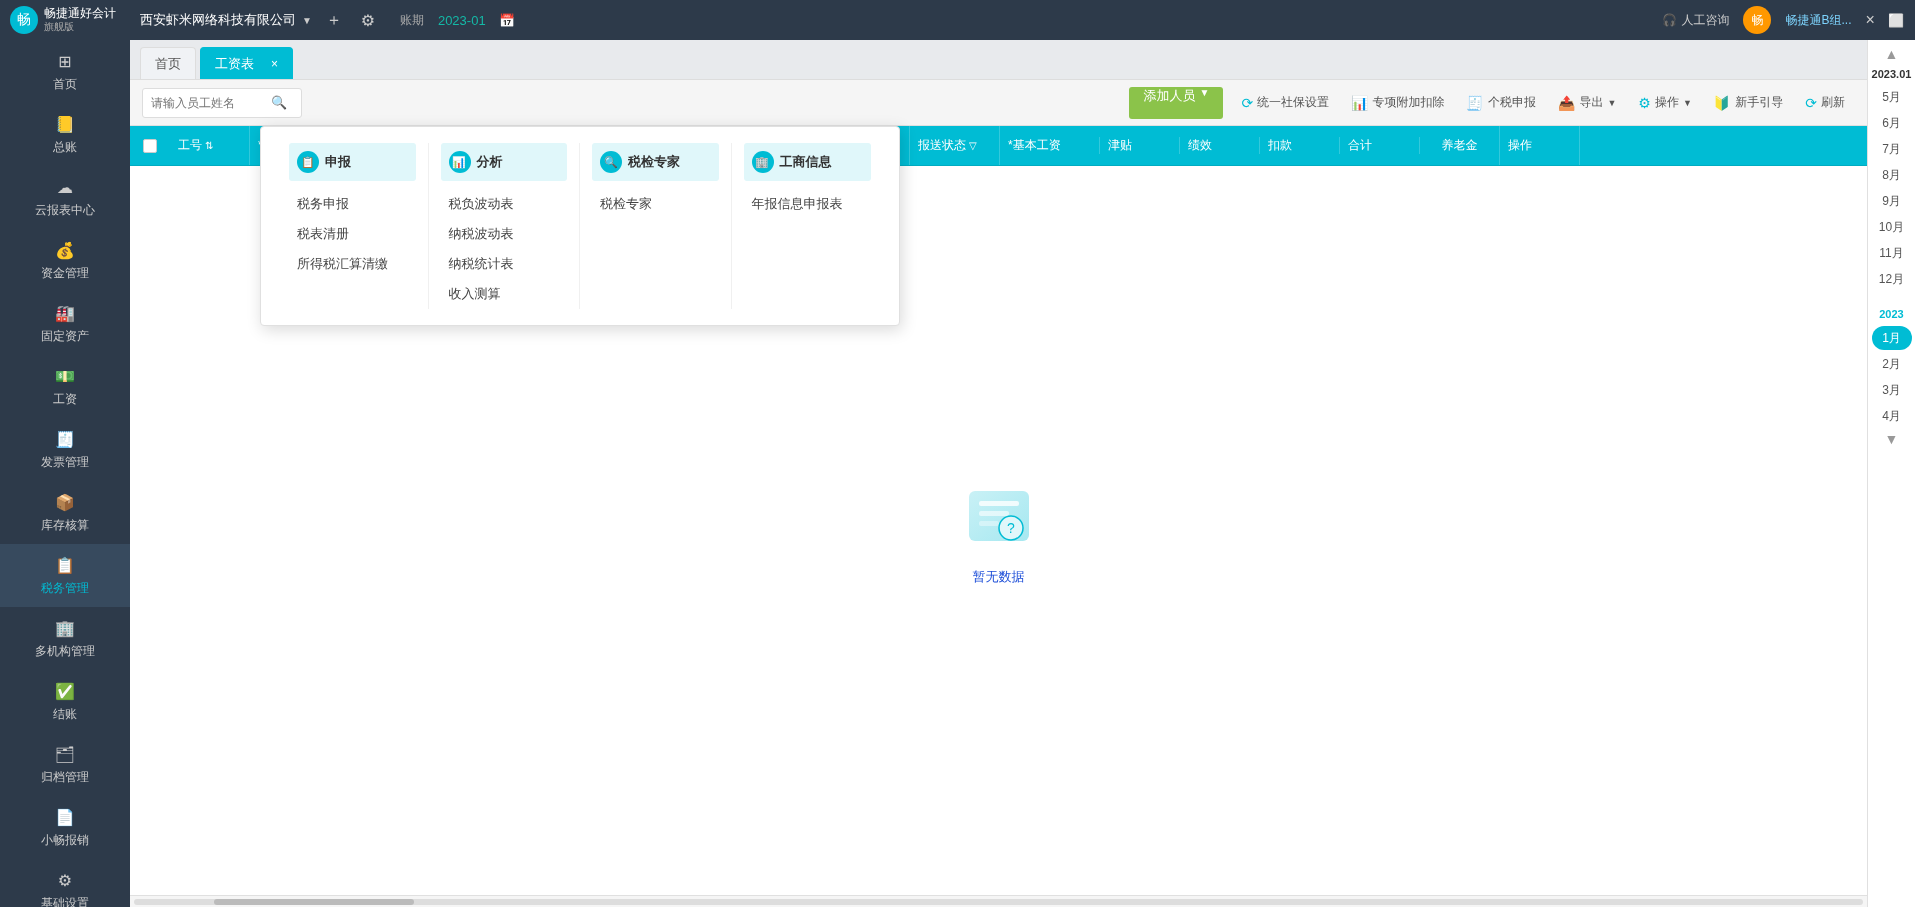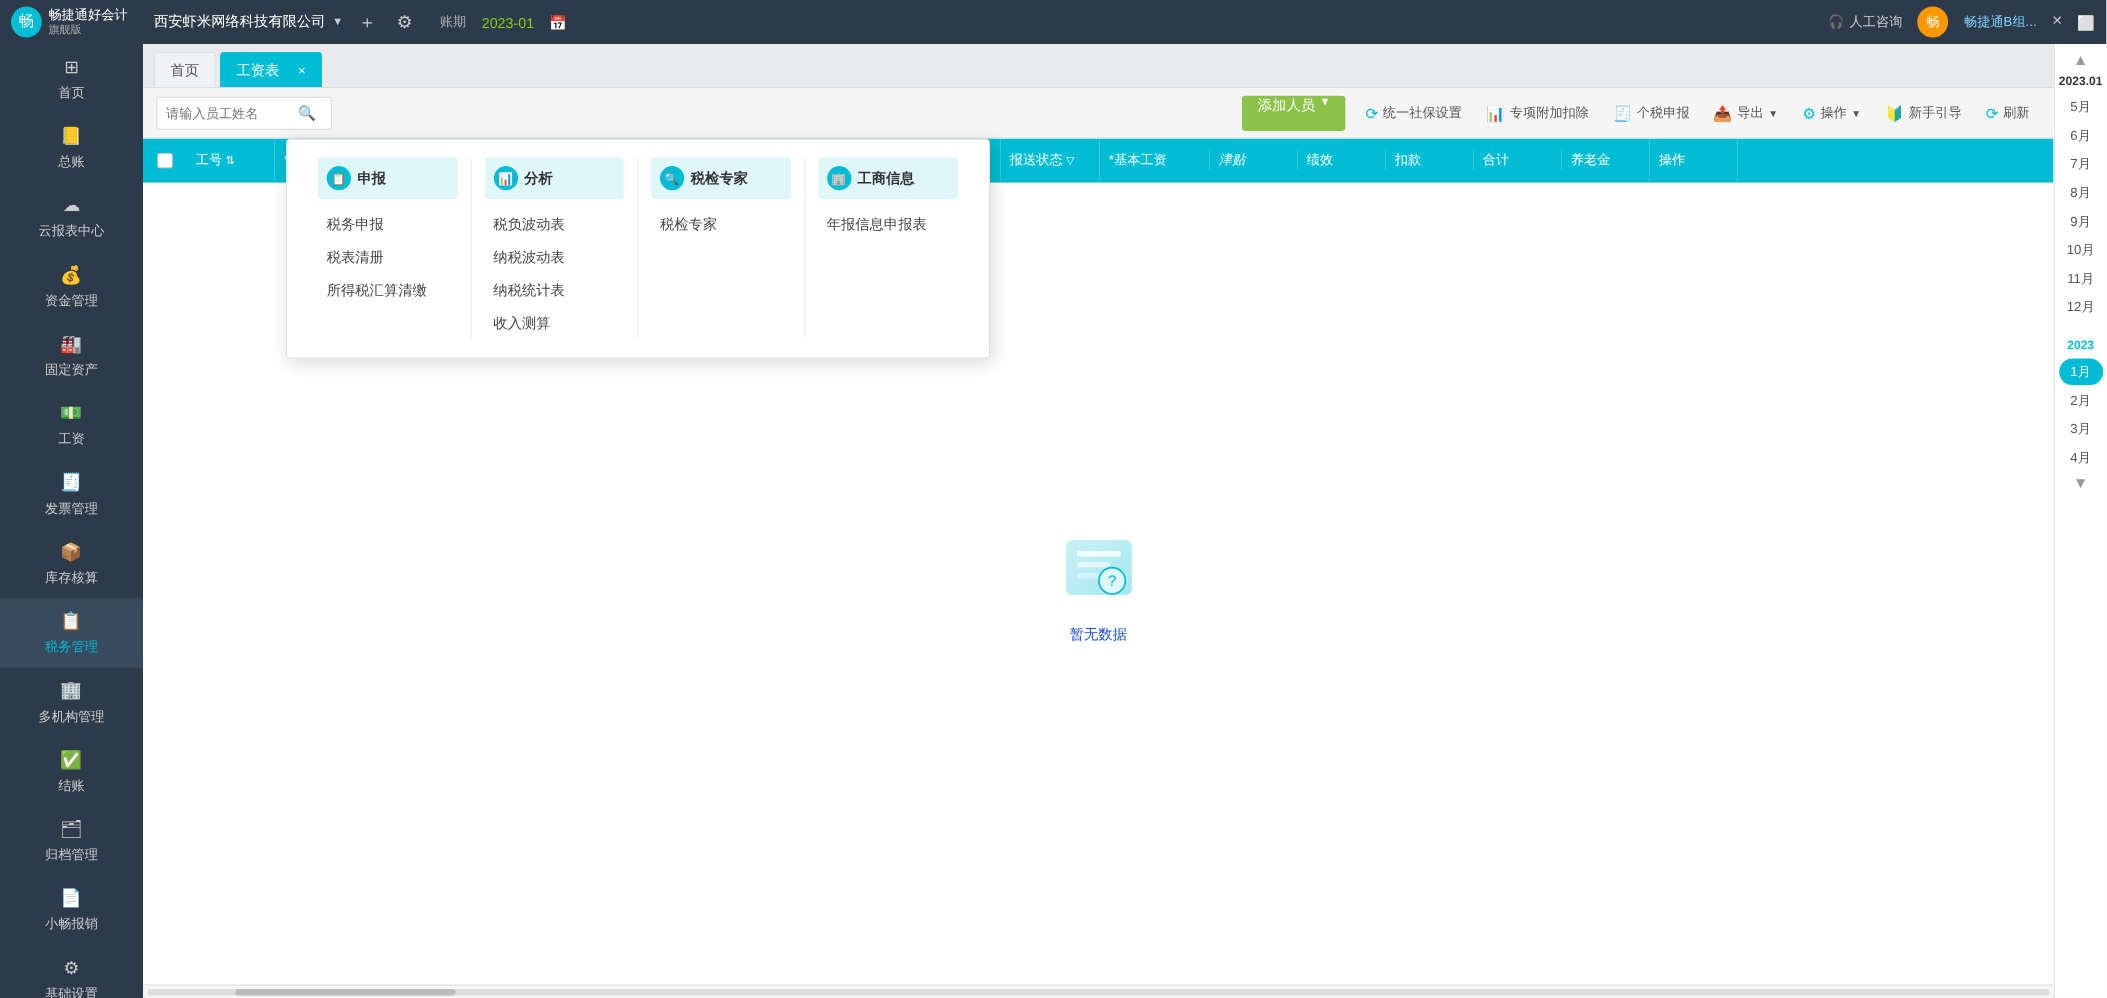--- a/index.html
+++ b/index.html
@@ -40,21 +40,21 @@
 
     .header-actions {
       display: flex; align-items: center; gap: 10px; margin-left: 10px;
     }
     .header-icon-btn {
       color: #ccc; cursor: pointer; font-size: 16px;
       width: 24px; height: 24px; display: flex; align-items: center; justify-content: center;
     }
 
     .period-label { color: #aaa; font-size: 12px; margin-left: 10px; }
-    .period-value { color: #84cc16; font-size: 13px; margin-left: 4px; }
+    .period-value { color: #14b8a6; font-size: 13px; margin-left: 4px; }
     .period-icon { color: #00bcd4; margin-left: 4px; cursor: pointer; }
 
     .header-right {
       margin-left: auto;
       display: flex; align-items: center; gap: 14px;
     }
     .service-btn {
       display: flex; align-items: center; gap: 4px;
       color: #ccc; font-size: 12px; cursor: pointer;
     }
@@ -530,27 +530,27 @@
             <span class="th-filter">▽</span>
           </div>
           <div class="th-cell" style="width:90px;">
             <span>报送状态</span>
             <span class="th-filter">▽</span>
           </div>
 
           <div style="display:flex;flex-direction:column;flex-shrink:0;">
             <div style="display:flex;">
               <div class="th-cell" style="width:100px;border-top:none;">*基本工资</div>
-              <div class="th-cell" style="width:80px;border-top:none;font-style:italic;">津贴</div>
+              <div class="th-cell" style="width:80px;border-top:none;">津贴</div>
               <div class="th-cell" style="width:80px;border-top:none;">绩效</div>
               <div class="th-cell" style="width:80px;border-top:none;">扣款</div>
               <div class="th-cell" style="width:80px;border-top:none;">合计</div>
             </div>
           </div>
-          <div class="th-cell" style="width:80px;">
+          <div class="th-cell" style="width:80px;justify-content:center;">
             <span>养老金</span>
           </div>
           <div class="th-cell" style="width:80px;">
             <span>操作</span>
           </div>
         </div>
       </div>
 
       <div class="empty-state">
         <svg class="empty-icon" viewBox="0 0 80 80">

